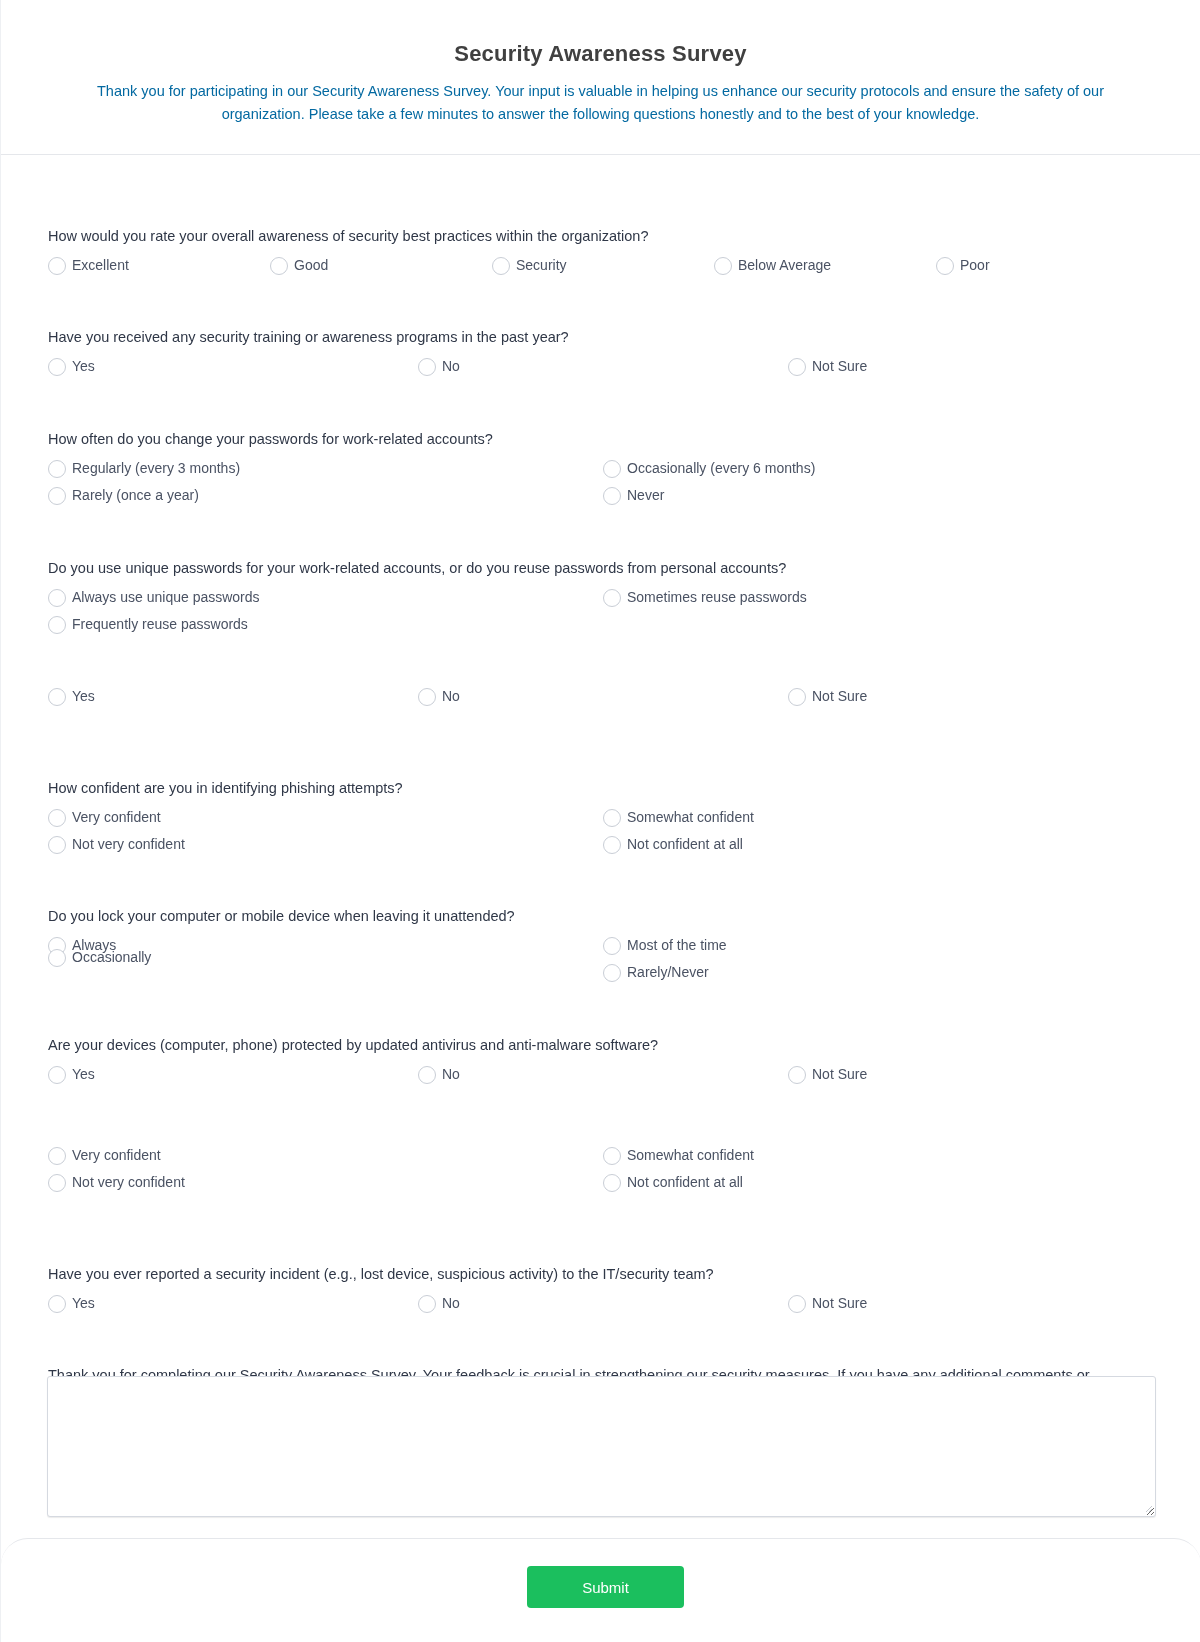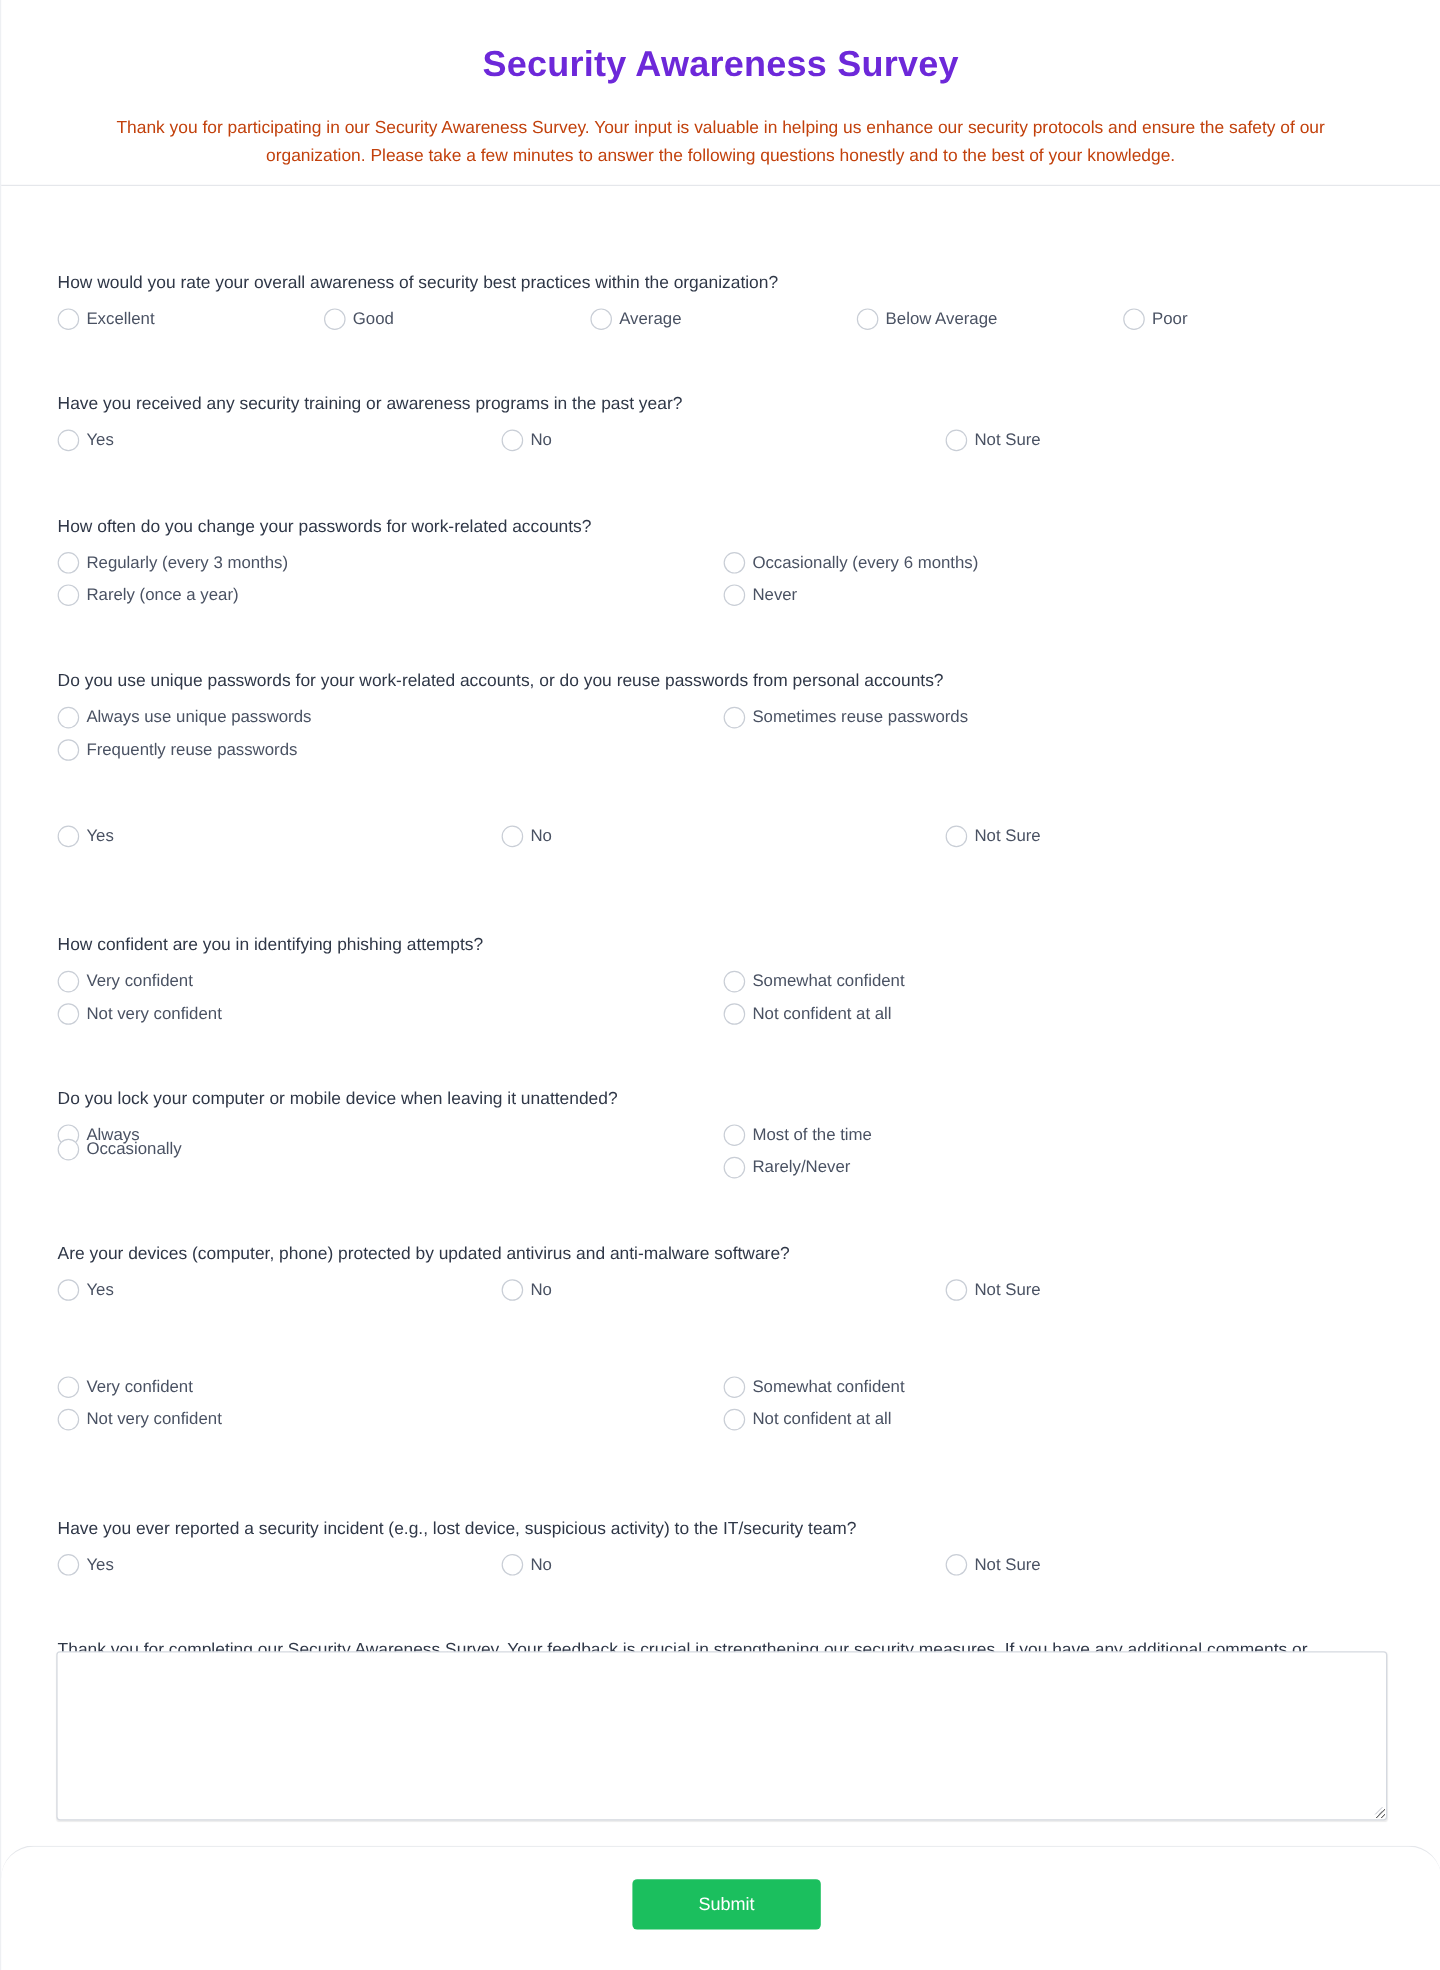--- a/index.html
+++ b/index.html
@@ -1,21 +1,21 @@
 <!DOCTYPE html>
 <html><head>
 <meta charset="utf-8">
 <style>
   * { box-sizing: border-box; margin: 0; padding: 0; }
   html, body { width: 1200px; height: 1642px; background: #ffffff; }
   body { font-family: "Liberation Sans", "DejaVu Sans", sans-serif; color: #374151; position: relative; overflow: hidden; }
   .page { position: absolute; left: 0; top: 0; width: 1200px; height: 1642px; border-left: 1px solid #eef0f3; }
   .header { height: 155px; border-bottom: 1px solid #e5e7eb; text-align: center; padding-top: 36px; }
-  .title { font-size: 30px; font-weight: bold; color: #6d28d9; letter-spacing: 0.2px; line-height: 36px; }
-  .intro { width: 1050px; margin: 24px auto 0; font-size: 14.5px; line-height: 22.5px; color: #c2410c; }
+  .title { font-size: 22px; font-weight: bold; color: #404040; letter-spacing: 0.2px; line-height: 36px; }
+  .intro { width: 1050px; margin: 8px auto 0; font-size: 14.5px; line-height: 22.5px; color: #0369a1; }
   .q { position: absolute; left: 47px; width: 1110px; margin-top: 37px; }
   .q-label { font-size: 14.5px; color: #2f3747; line-height: 20px; }
   .opts { position: relative; height: 28px; }
   .opt { position: absolute; display: flex; align-items: flex-start; height: 20px; cursor: pointer; }
   .radio { width: 18px; height: 18px; border: 1px solid #c9ced6; border-radius: 50%; background: #fff; flex: none; }
   .opt-label { margin-left: 6px; padding-left: 0; font-size: 14px; color: #4a5263; }
   .opt .opt-label { margin-left: 6px; }
   .comments-label { font-size: 14.5px; color: #2f3747; line-height: 18px; }
   .textarea { position: absolute; left: 46px; top: 1376px; width: 1109px; height: 141px; border: 1px solid #d5d9e0; border-radius: 3px; box-shadow: 0 1px 1px rgba(0,0,0,0.08); background: #fff; resize: vertical; font-family: "Liberation Sans", sans-serif; font-size: 14px; padding: 8px; outline: none; }
   .resize-grip { position: absolute; left: 1144px; top: 1505px; width: 8px; height: 8px; }
@@ -38,21 +38,21 @@
       <label class="opt" style="left:0">
           <span class="radio"></span>
           <span class="opt-label">Excellent</span>
         </label>
       <label class="opt" style="left:222px">
           <span class="radio"></span>
           <span class="opt-label">Good</span>
         </label>
       <label class="opt" style="left:444px">
           <span class="radio"></span>
-          <span class="opt-label">Average</span>
+          <span class="opt-label">Security</span>
         </label>
       <label class="opt" style="left:666px">
           <span class="radio"></span>
           <span class="opt-label">Below Average</span>
         </label>
       <label class="opt" style="left:888px">
           <span class="radio"></span>
           <span class="opt-label">Poor</span>
         </label>
     </div>

